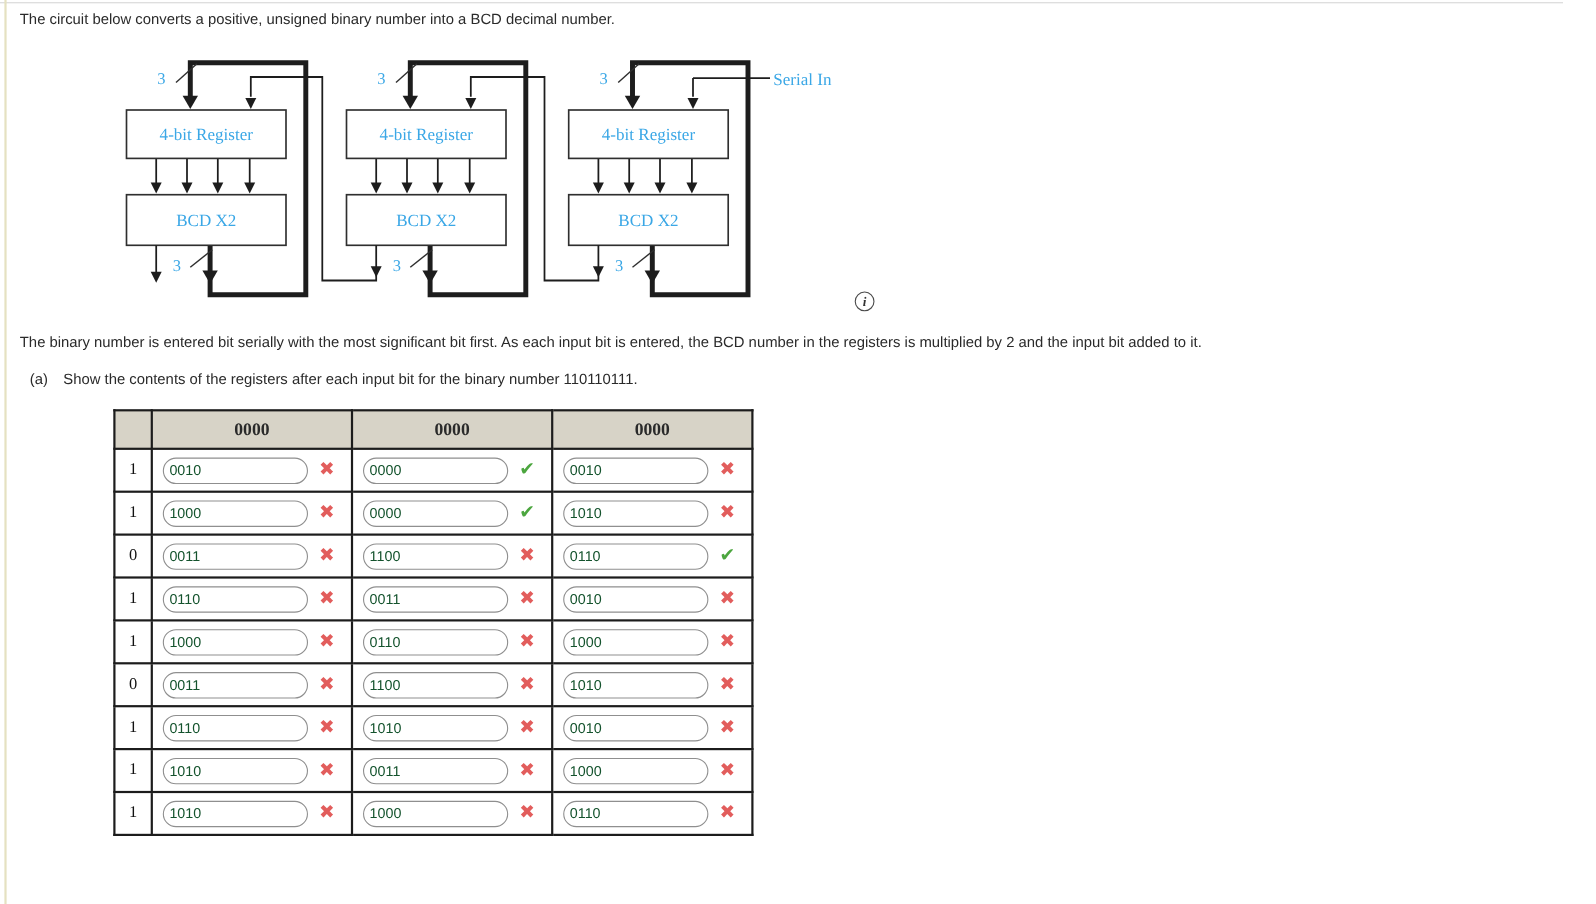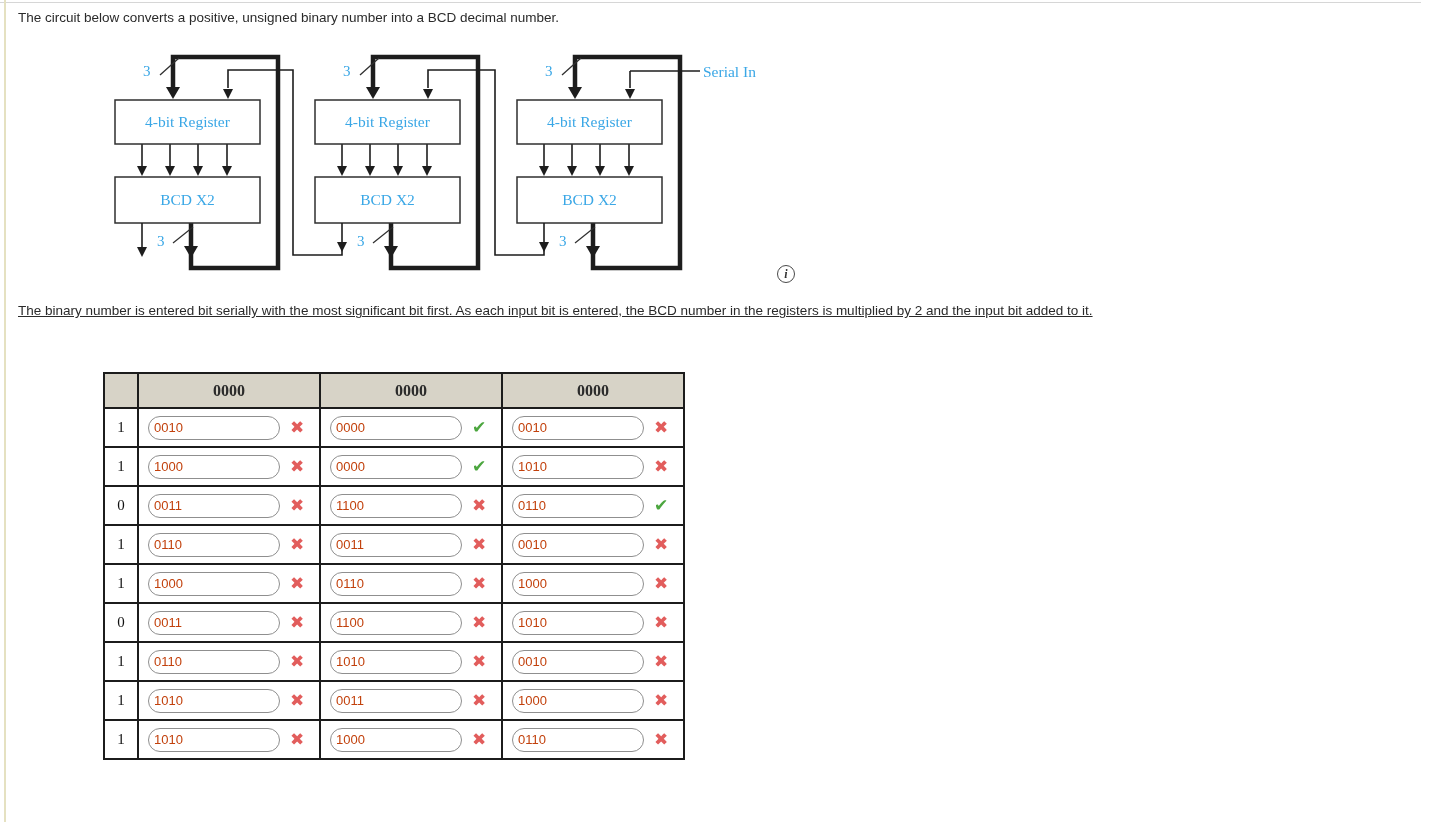--- a/index.html
+++ b/index.html
@@ -3,42 +3,42 @@
 <meta charset="utf-8">
 <style>
   * { margin:0; padding:0; box-sizing:border-box; }
   html,body { background:#ffffff; }
   body { font-family:"Liberation Sans", sans-serif; color:#2a2a2a; }
   #page { position:relative; width:1421px; height:822px; background:#fff; overflow:hidden; }
   .edge-top { position:absolute; left:0; top:2px; width:100%; height:1px; background:#d6d6d6; }
   .edge-left { position:absolute; left:4px; top:0; width:2px; height:100%; background:#e5e1c1; }
 
   .intro { position:absolute; left:18px; top:10px; font-size:13.5px; }
-  .description { position:absolute; left:18px; top:303px; font-size:13.5px; width:1420px;text-decoration:underline; }
+  .description { position:absolute; left:18px; top:303px; font-size:13.5px; width:1420px; }
   .part-a { position:absolute; left:27px; top:337px; font-size:13.5px; }
   .part-a .lbl { margin-right:14px; }
 
   #circuit { position:absolute; left:0; top:0; pointer-events:none; }
   #circuit text { font-family:"Liberation Serif", serif; }
 
   .info-icon { position:absolute; left:777px; top:265px; width:18px; height:18px;
     border:1.5px solid #4a4a4a; border-radius:50%; display:flex; align-items:center;
     justify-content:center; font-family:"Liberation Serif", serif; font-style:italic;
     font-weight:bold; font-size:12px; color:#333; cursor:pointer; }
 
   table.answers { position:absolute; left:103px; top:372px; border-collapse:collapse; }
   table.answers th, table.answers td { border:2px solid #1c1c1c; }
   table.answers th { background:#d7d3c7; height:35px; font-family:"Liberation Serif", serif;
     font-size:16px; font-weight:bold; text-align:center; width:182px; }
   table.answers th.corner { width:34px; }
   td.bit { width:34px; text-align:center; font-family:"Liberation Serif", serif; font-size:15px; color:#111; }
   td.cell { width:182px; height:39px; vertical-align:middle; }
   .cell-inner { display:flex; align-items:center; padding-left:9px; }
   .reg-input { width:132px; height:24px; border:1px solid #8f8f8f; border-radius:12px;
-    font-family:"Liberation Sans", sans-serif; font-size:13px; color:#c2410c; padding:1px 5px;
+    font-family:"Liberation Sans", sans-serif; font-size:13px; color:#14532d; padding:1px 5px;
     background:#fff; }
   .mark { margin-left:10px; font-family:"DejaVu Sans", sans-serif; font-size:17px; font-weight:bold; line-height:1; }
   .mark.incorrect { color:#e25d5c; }
   .mark.correct { color:#4ca63f; }
 </style>
 </head>
 <body>
 
 <div id="page">
   <div class="edge-top"></div>
@@ -115,20 +115,23 @@
       <line x1="630" y1="71" x2="700" y2="71" stroke="#1d1d1d" stroke-width="1.6"></line>
       <line x1="630" y1="71" x2="630" y2="88" stroke="#1d1d1d" stroke-width="1.6"></line>
       <polygon points="625,89 635,89 630,99" fill="#1d1d1d"></polygon>
       <text x="703" y="77" fill="#3aa7e6" font-size="15.5" text-anchor="start">Serial In</text>
     </svg>
 
   <div class="info-icon">i</div>
 
   <div class="description">The binary number is entered bit serially with the most significant bit first. As each input bit is entered, the BCD number in the registers is multiplied by 2 and the input bit added to it.</div>
 
+  <div class="part-a">
+    <span class="lbl">(a)</span><span>Show the contents of the registers after each input bit for the binary number 110110111.</span>
+  </div>
 
   <table class="answers">
     <thead>
         <tr>
           <th class="corner"></th>
           <th>0000</th>
           <th>0000</th>
           <th>0000</th>
         </tr>
       </thead>

